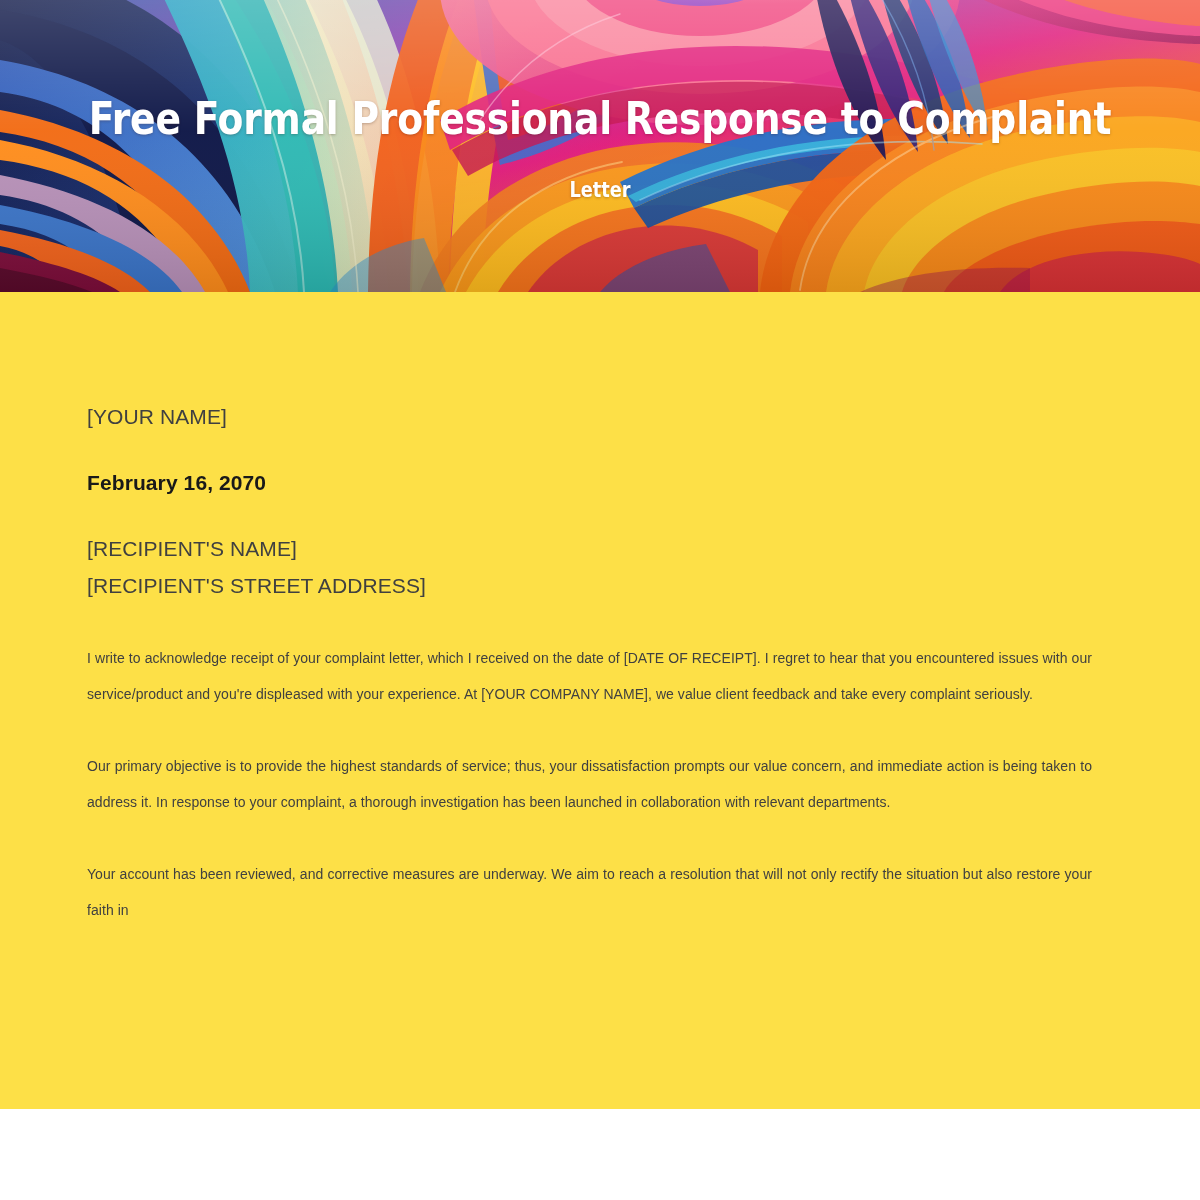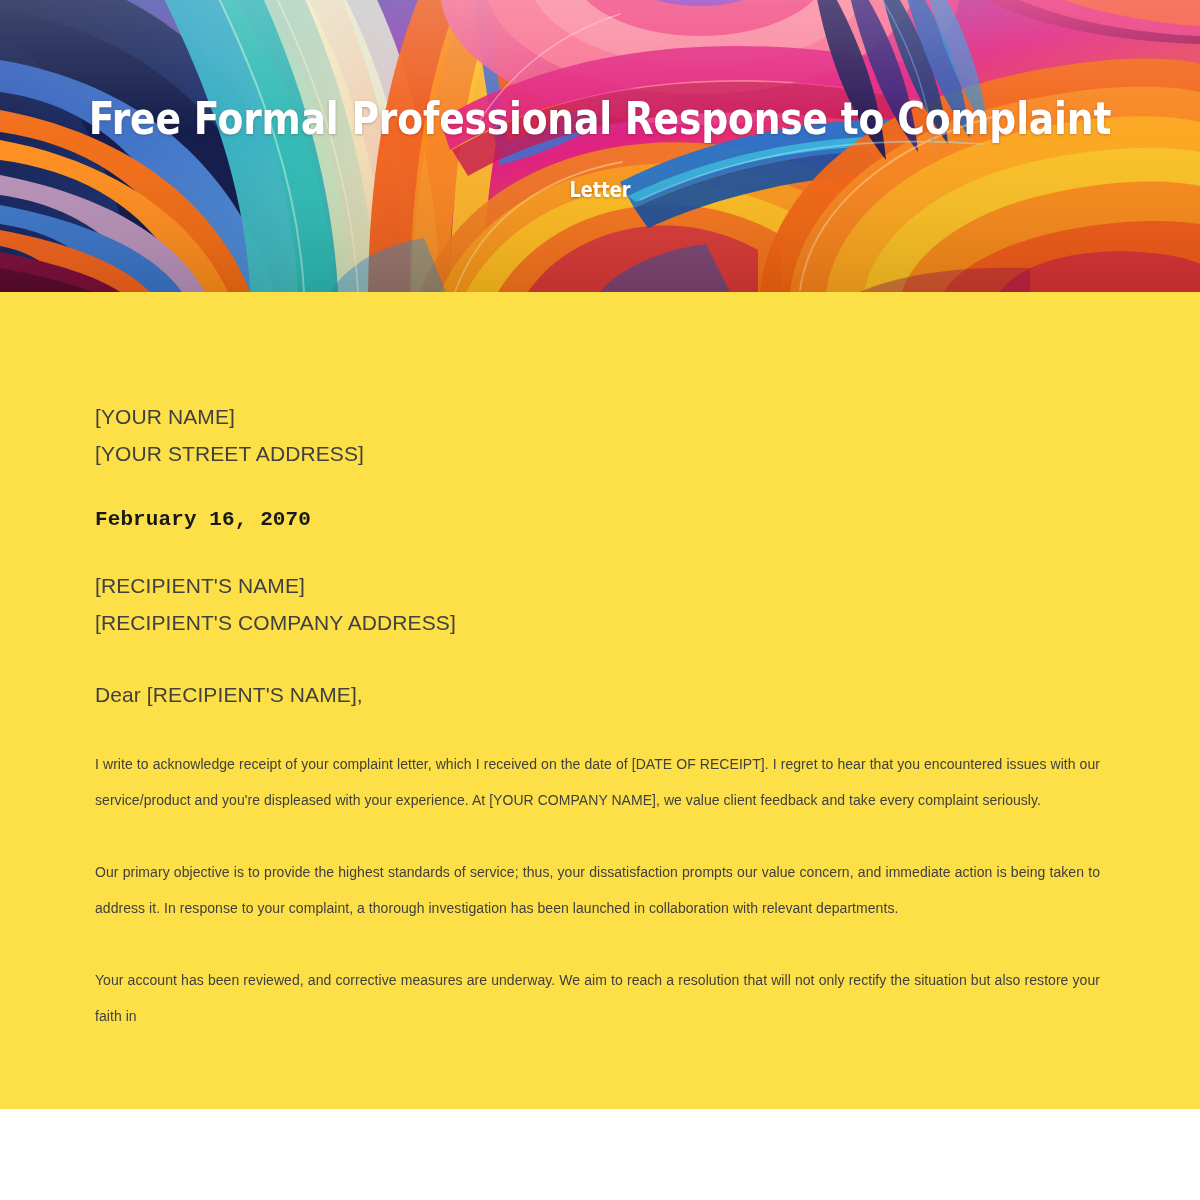--- a/index.html
+++ b/index.html
@@ -70,21 +70,21 @@
     font-weight:700;
     font-size:21px;
     line-height:28px;
     transform:scaleX(0.94);
     text-shadow:0 1px 3px rgba(60,20,10,0.3);
   }
 
   
   .letter {
     position:absolute;
-    left:95px;
+    left:87px;
     top:292px;
     width:1005px;
     color:#3c3c3c;
   }
 
   .sender-block { margin-top:106px; }
 
   .addr-line {
     font-size:21px;
     line-height:37px;
@@ -93,21 +93,20 @@
     white-space:nowrap;
   }
 
   .date-line {
     margin-top:33px;
     font-size:21px;
     line-height:30px;
     font-weight:700;
     color:#191919;
     letter-spacing:0.1px;
-    font-family:Liberation Mono, monospace;
   }
 
   .recipient-block { margin-top:32px; }
 
   .salutation {
     margin-top:39px;
     font-size:21px;
     line-height:30px;
     color:#404040;
     letter-spacing:0.1px;
@@ -316,31 +315,29 @@
     <div class="banner-title-wrap">
       <div class="banner-title">Free Formal Professional Response to Complaint</div>
       <div class="banner-subtitle">Letter</div>
     </div>
   </div>
 
   <div class="letter">
 
     <div class="sender-block">
       <div class="addr-line">[YOUR NAME]</div>
-      <div class="addr-line">[YOUR STREET ADDRESS]</div>
     </div>
 
     <div class="date-line">February 16, 2070</div>
 
     <div class="recipient-block">
       <div class="addr-line">[RECIPIENT'S NAME]</div>
-      <div class="addr-line">[RECIPIENT'S COMPANY ADDRESS]</div>
+      <div class="addr-line">[RECIPIENT'S STREET ADDRESS]</div>
     </div>
 
-    <div class="salutation">Dear [RECIPIENT'S NAME],</div>
 
     <div class="para">I write to acknowledge receipt of your complaint letter, which I received on the date of [DATE OF RECEIPT]. I regret to hear that you encountered issues with our service/product and you're displeased with your experience. At [YOUR COMPANY NAME], we value client feedback and take every complaint seriously.</div>
     <div class="para">Our primary objective is to provide the highest standards of service; thus, your dissatisfaction prompts our value concern, and immediate action is being taken to address it. In response to your complaint, a thorough investigation has been launched in collaboration with relevant departments.</div>
     <div class="para">Your account has been reviewed, and corrective measures are underway. We aim to reach a resolution that will not only rectify the situation but also restore your faith in</div>
 
   </div>
 
 </div>
 
 </body></html>

